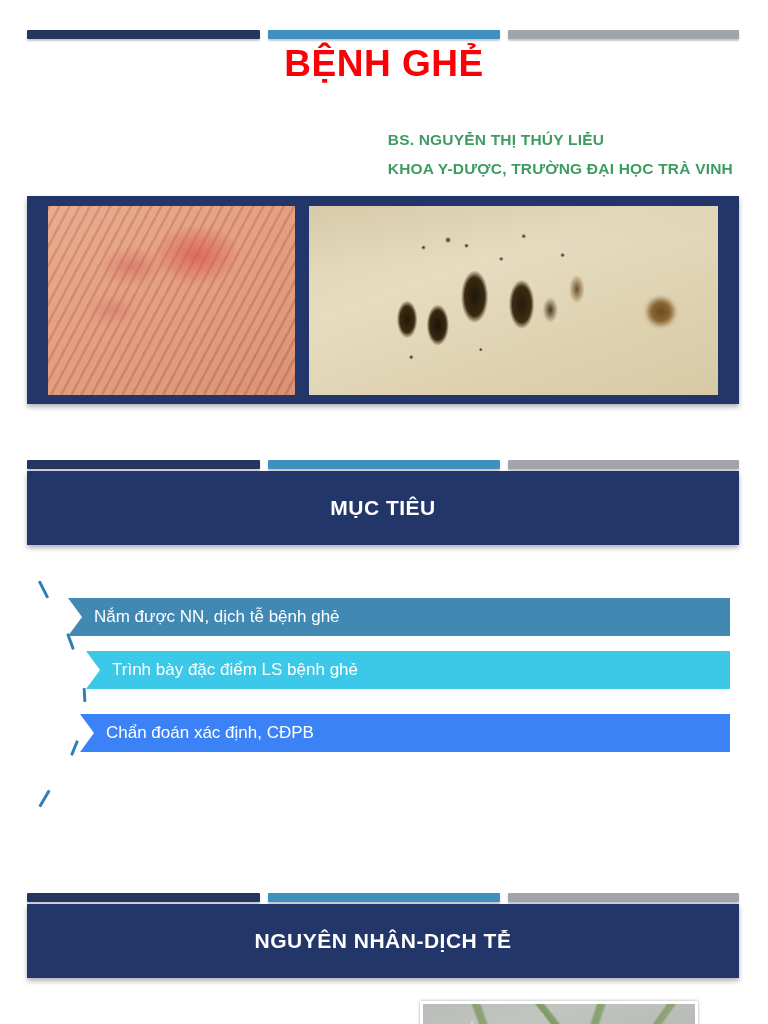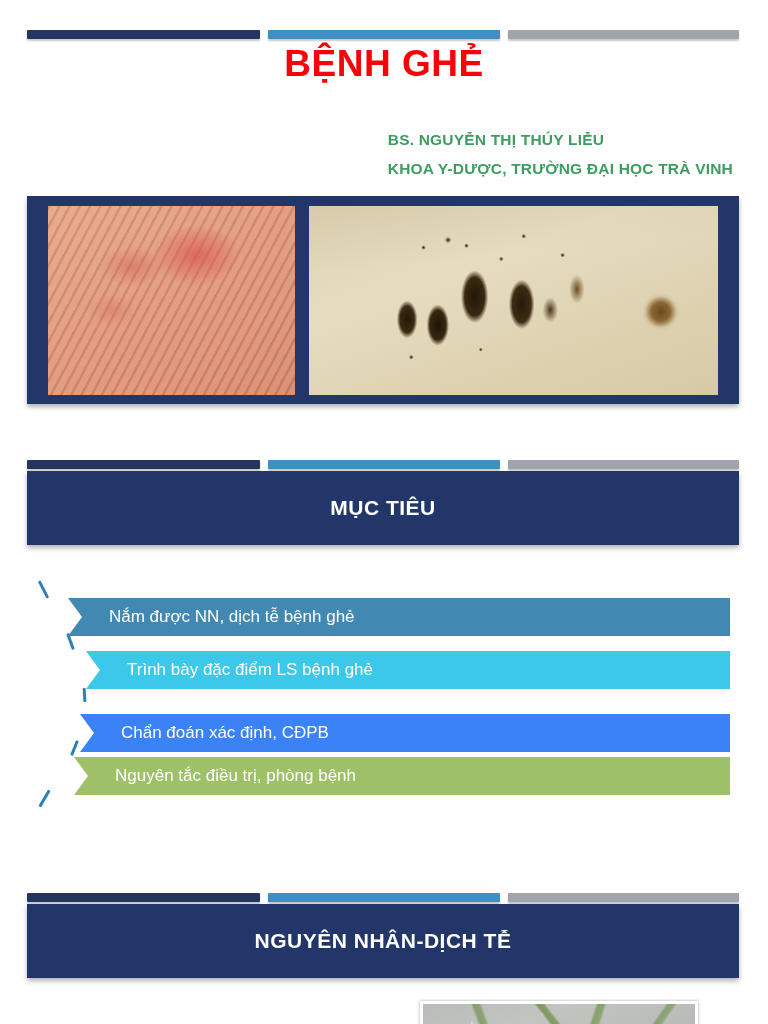--- a/index.html
+++ b/index.html
@@ -145,21 +145,21 @@
     position: absolute;
     height: 38px;
     display: flex;
     align-items: center;
     color: #ffffff;
     font-size: 17px;
     padding-left: 26px;
     filter: drop-shadow(2px 3px 2px rgba(0,0,0,0.35));
     clip-path: polygon(0 0, 100% 0, 100% 100%, 0 100%, 14px 50%);
   }
-  .bullet .label { position: relative; z-index: 2; white-space: nowrap; margin-left: 15px; }
+  .bullet .label { position: relative; z-index: 2; white-space: nowrap; }
 
   .tick {
     position: absolute;
     width: 3px;
     background: #2d7fb5;
     border-radius: 1px;
   }
 
   
   .bottom-photo-frame {
@@ -239,23 +239,20 @@
     </div>
 
     <div class="bullet" style="left:86px; top:81px; width:644px; background:#3cc8e8;">
       <span class="label">Trình bày đặc điểm LS bệnh ghẻ</span>
     </div>
 
     <div class="bullet" style="left:80px; top:144px; width:650px; background:#3b82f6;">
       <span class="label">Chẩn đoán xác định, CĐPB</span>
     </div>
 
-    <div class="bullet" style="left:74px; top:187px; width:656px; background:#9dc069;">
-      <span class="label">Nguyên tắc điều trị, phòng bệnh</span>
-    </div>
   </div>
 
   <div class="section" style="top:893px;">
 
     <div class="deco-bar" style="left:0; top:0; width:712px;">
       <div class="deco-seg navy" style="width:233px;"></div>
       <div class="deco-gap"></div>
       <div class="deco-seg blue" style="width:232px;"></div>
       <div class="deco-gap"></div>
       <div class="deco-seg gray" style="width:231px;"></div>

